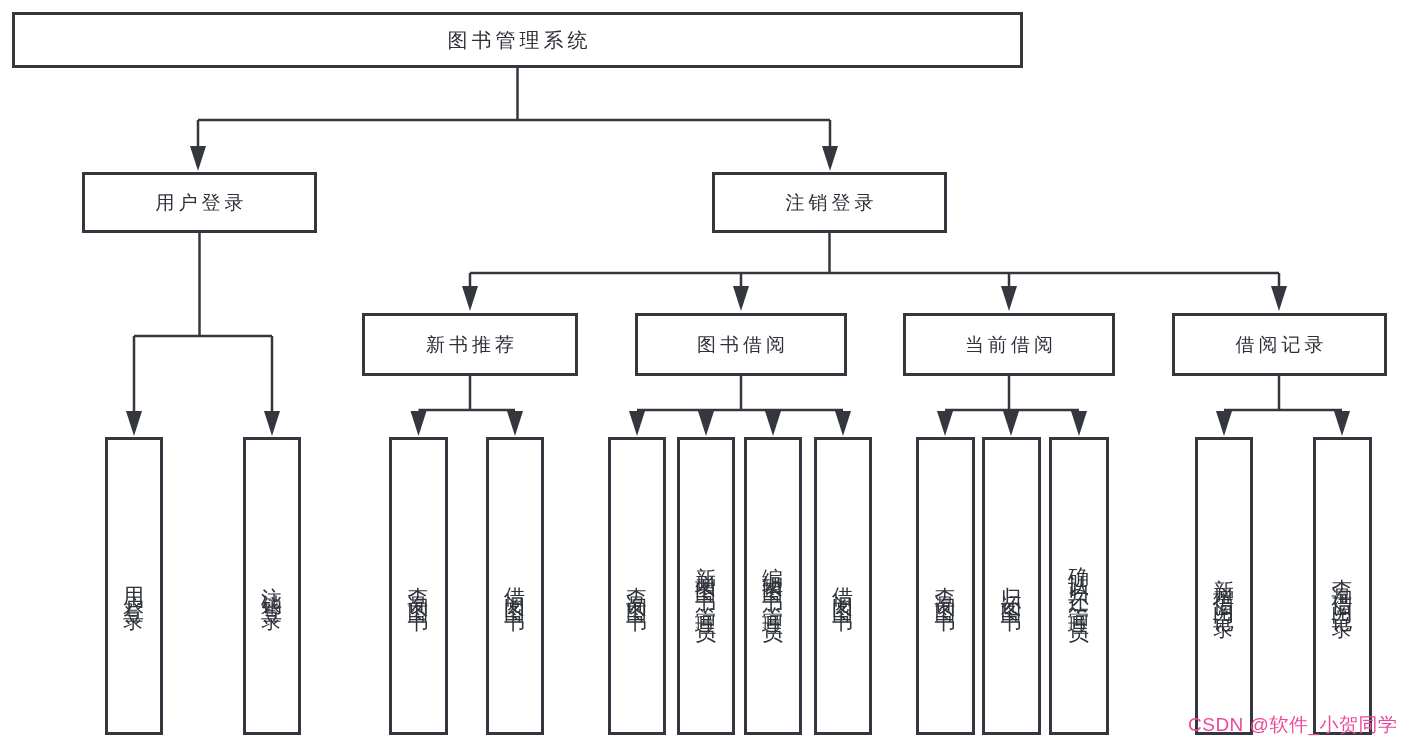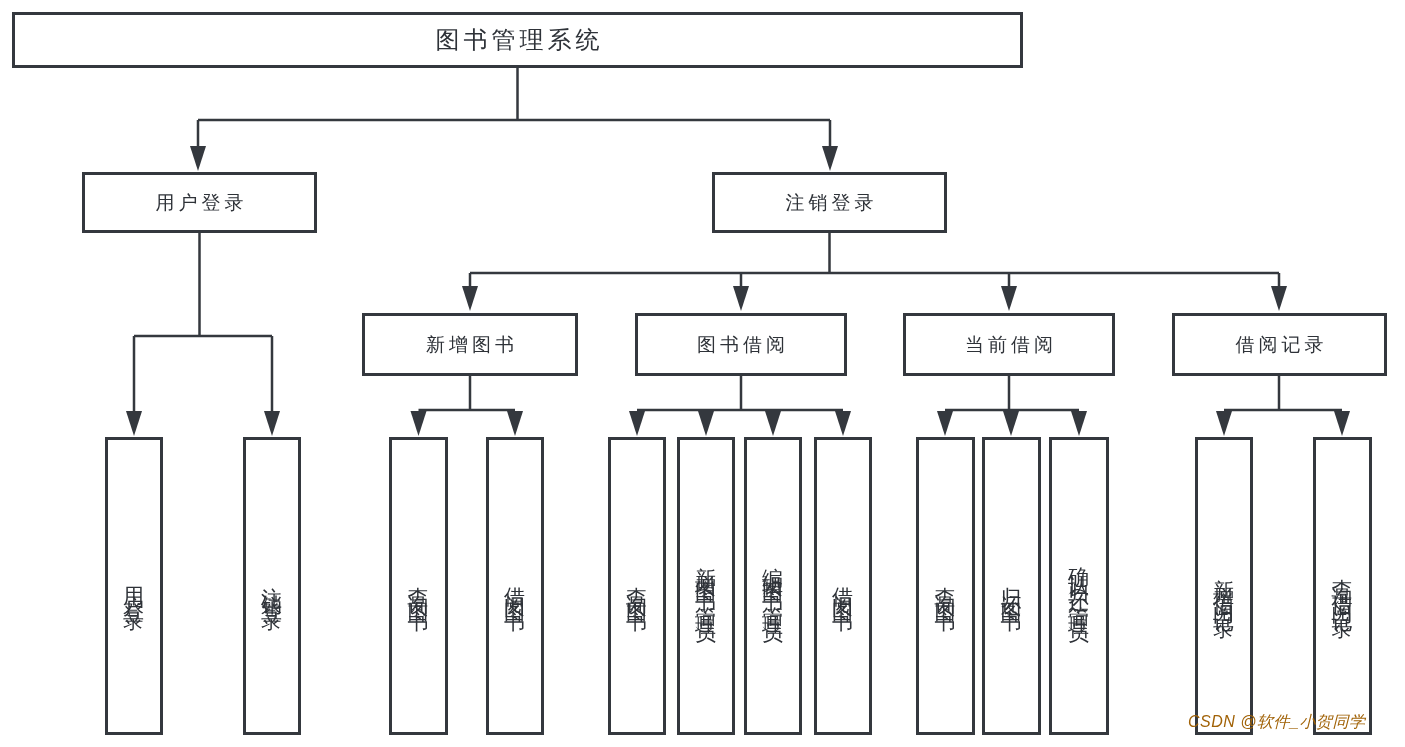--- a/index.html
+++ b/index.html
@@ -24,21 +24,21 @@
     border: 3px solid #34383e;
     background: #ffffff;
     display: flex;
     align-items: center;
     justify-content: center;
     font-size: 19px;
     letter-spacing: 4px;
     text-indent: 4px;
     white-space: nowrap;
   }
-  .hbox.root { font-size: 24px; }
+  .hbox.root { font-size: 20px; }
   .vbox {
     position: absolute;
     box-sizing: border-box;
     border: 3px solid #34383e;
     background: #ffffff;
     top: 437px;
     height: 298px;
     display: flex;
     align-items: center;
     justify-content: center;
@@ -48,25 +48,24 @@
     text-orientation: mixed;
     font-size: 21px;
     line-height: 1;
     letter-spacing: 8px;
     white-space: nowrap;
   }
   #watermark {
     position: absolute;
     left: 1188px;
     top: 712px;
-    font-size: 16px;
+    font-size: 19px;
     letter-spacing: 0.5px;
-    color: #a16207;
+    color: #ec4899;
     white-space: nowrap;
-    font-style: italic;
   }
 </style>
 </head>
 <body>
 
 <div id="canvas">
 
   <svg id="connectors" viewBox="0 0 1405 747" xmlns="http://www.w3.org/2000/svg">
     <g stroke="#34383e" stroke-width="2.5" fill="none">
 
@@ -105,21 +104,21 @@
       <polygon points="1216,411 1232,411 1224,436"></polygon>
       <polygon points="1334,411 1350,411 1342,436"></polygon>
     </g>
   </svg>
 
   <div class="hbox root" style="left:12px; top:12px; width:1011px; height:56px">图书管理系统</div>
 
   <div class="hbox" style="left:82px; top:172px; width:235px; height:61px">用户登录</div>
   <div class="hbox" style="left:712px; top:172px; width:235px; height:61px">注销登录</div>
 
-  <div class="hbox" style="left:362px; top:313px; width:216px; height:63px">新增图书</div>
+  <div class="hbox" style="left:362px; top:313px; width:216px; height:63px">新书推荐</div>
   <div class="hbox" style="left:903px; top:313px; width:212px; height:63px">当前借阅</div>
   <div class="hbox" style="left:635px; top:313px; width:212px; height:63px">图书借阅</div>
   <div class="hbox" style="left:1172px; top:313px; width:215px; height:63px">借阅记录</div>
 
   <div class="vbox" style="left:105px; width:58px">
     <span class="vtext">用户登录</span>
   </div>
   <div class="vbox" style="left:243px; width:58px">
     <span class="vtext">注销登录</span>
   </div>

